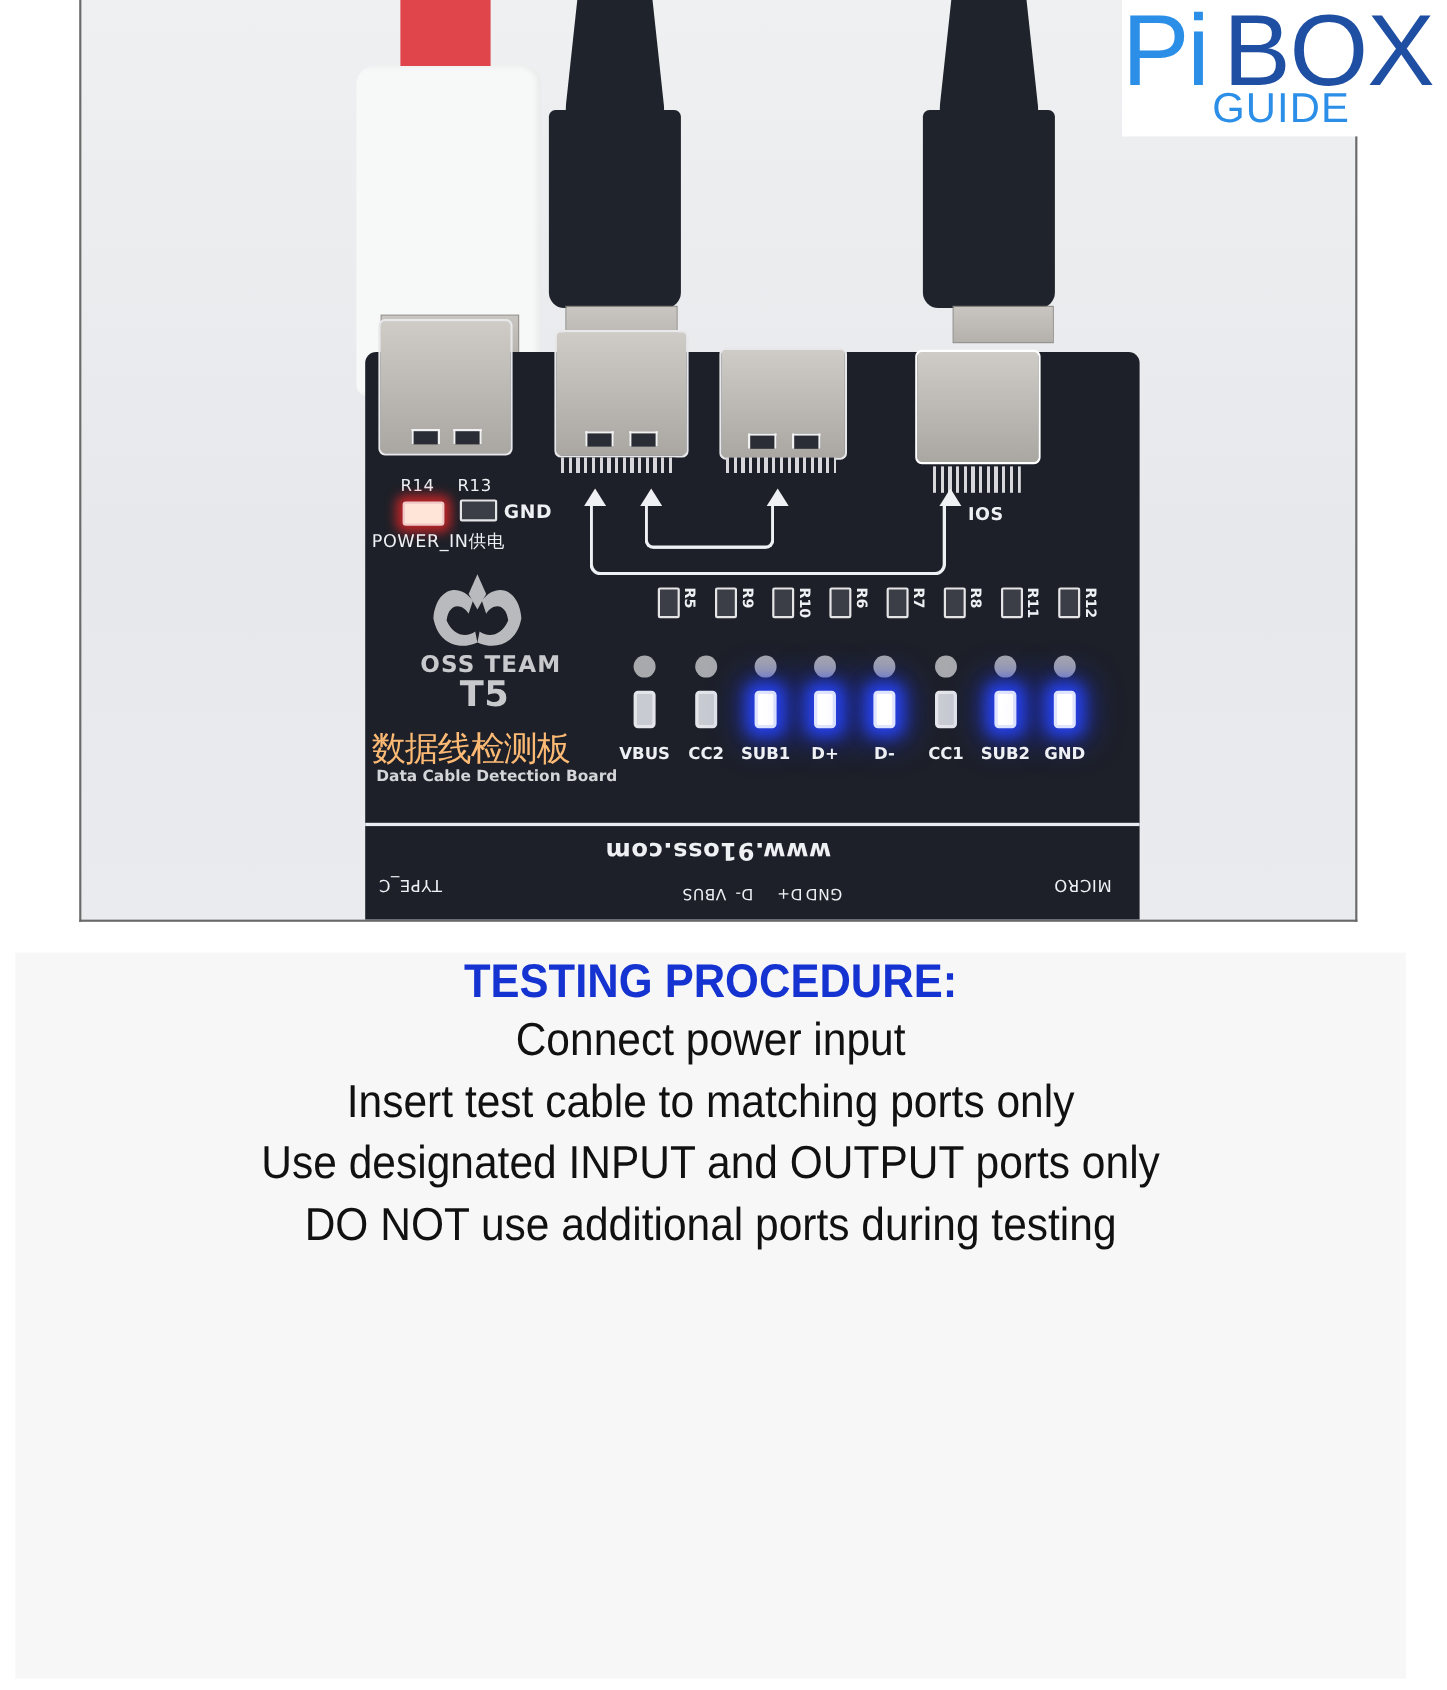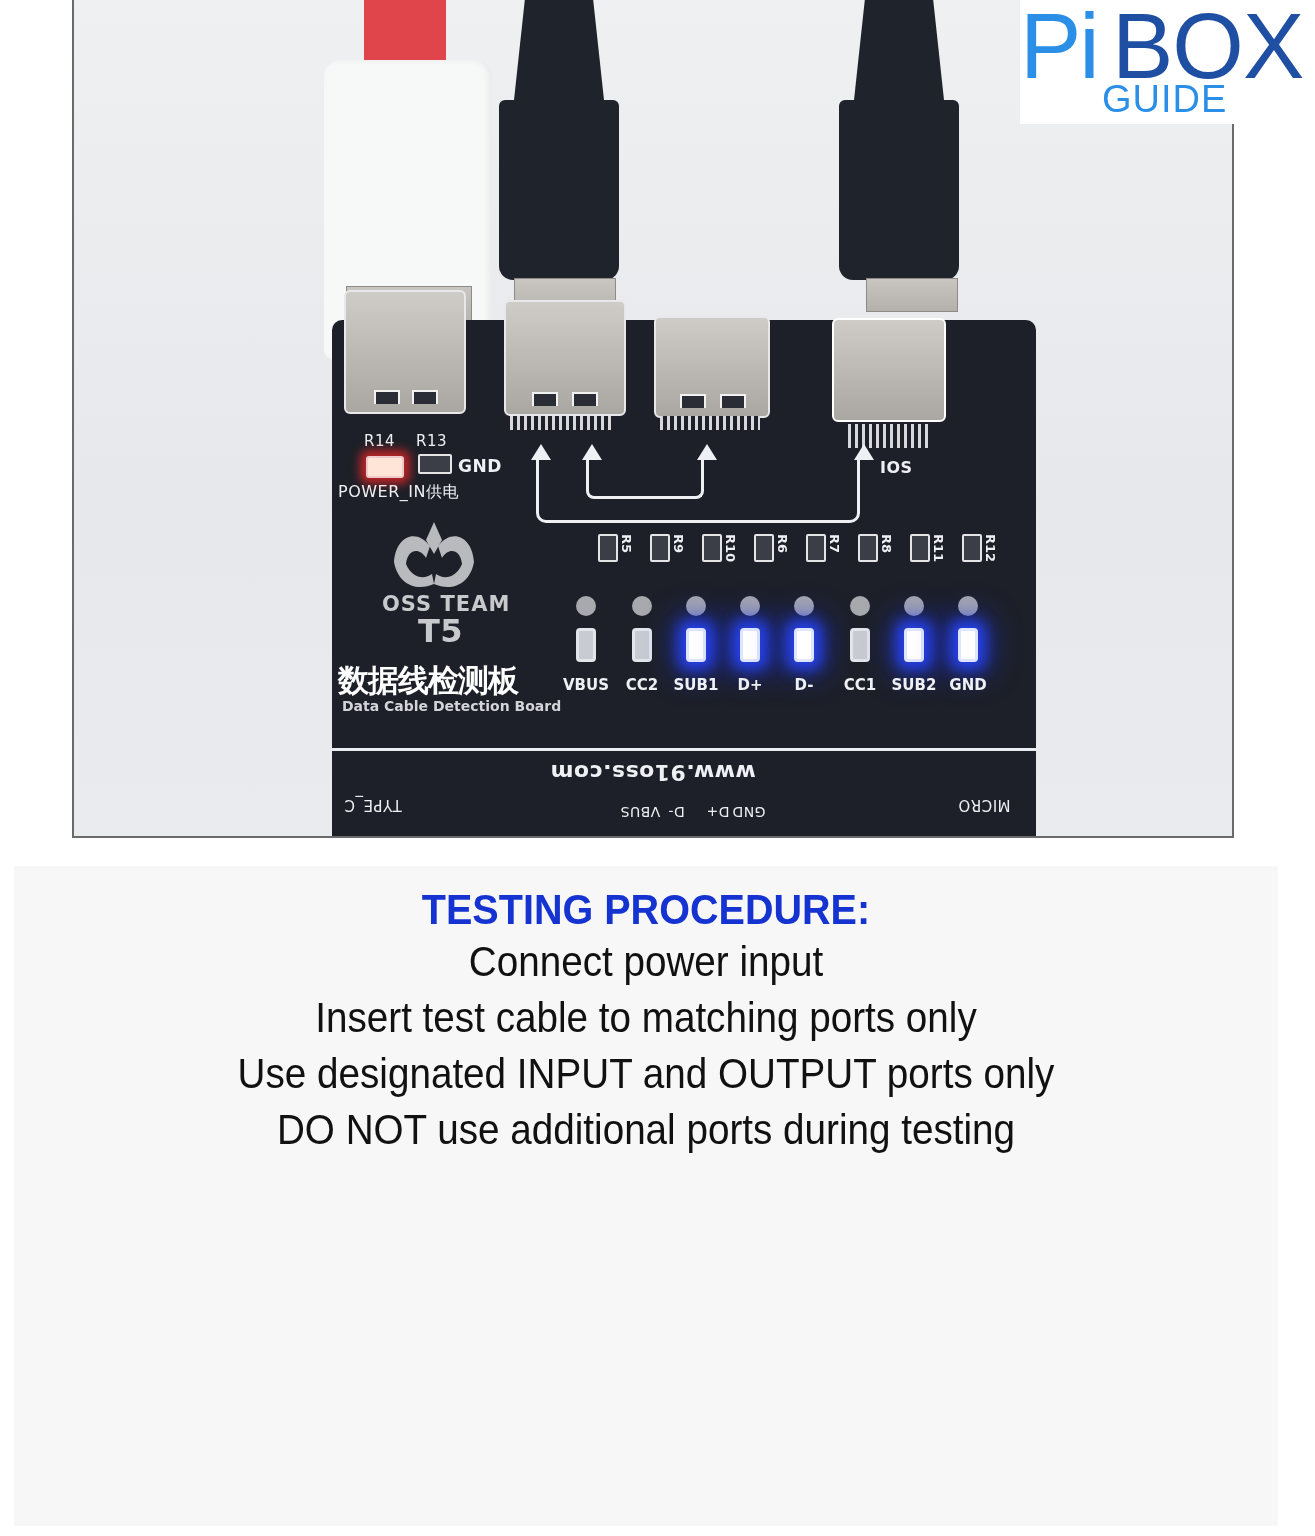--- a/index.html
+++ b/index.html
@@ -117,21 +117,21 @@
     <div class="arrow-line" style="left:204px;top:140px;width:318px;height:60px;border-top:none;border-radius:0 0 10px 10px;"></div>
     <div class="silk" style="left:548px;top:138px;font-size:16px;">IOS</div>
 
     <svg class="logo-mark" style="left:54px;top:198px;" viewBox="0 0 96 76">
       <path d="M48 4 L56 22 L48 36 L40 22 Z" fill="#b9babd"></path>
       <path d="M8 44 C10 18 30 10 44 28 L40 40 C34 30 22 30 20 46 C26 60 38 62 46 56 L48 66 C30 74 12 66 8 44 Z" fill="#b9babd"></path>
       <path d="M88 44 C86 18 66 10 52 28 L56 40 C62 30 74 30 76 46 C70 60 58 62 50 56 L48 66 C66 74 84 66 88 44 Z" fill="#b9babd"></path>
     </svg>
     <div class="silk" style="left:50px;top:272px;font-size:21px;color:#c8c9cc;letter-spacing:1px;">OSS TEAM</div>
     <div class="silk" style="left:86px;top:292px;font-size:32px;color:#c8c9cc;font-family:'DejaVu Sans',sans-serif;">T5</div>
-    <div class="silk" style="left:6px;top:340px;font-size:31px;font-weight:bold;color:#ffffff;letter-spacing:-1px;">数据线检测板</div>
+    <div class="silk" style="left:6px;top:340px;font-size:31px;font-weight:normal;color:#fdba74;letter-spacing:-1px;">数据线检测板</div>
     <div class="silk" style="left:10px;top:378px;font-size:14px;color:#d4d5d8;letter-spacing:0;">Data Cable Detection Board</div>
 
     <div>
       <div class="resistor" style="left:266px;top:214px;"></div>
       <div class="resistor-label" style="left:302px;top:214px;">R5</div>
       <div class="resistor" style="left:318px;top:214px;"></div>
       <div class="resistor-label" style="left:354px;top:214px;">R9</div>
       <div class="resistor" style="left:370px;top:214px;"></div>
       <div class="resistor-label" style="left:406px;top:214px;">R10</div>
       <div class="resistor" style="left:422px;top:214px;"></div>
@@ -185,20 +185,20 @@
 </div>
 
 <div class="brand">
   <span class="brand-pi">Pi</span>
   <span class="brand-box">BOX</span>
   <span class="brand-india">GUIDE</span>
 </div>
 
 <div class="panel">
   <div style="height:-2px;"></div>
-  <section style="margin-top:18px;">
+  <section style="margin-top:1px;">
     <span class="sec-title">TESTING PROCEDURE:</span>
     <span class="sec-line">Connect power input</span>
     <span class="sec-line">Insert test cable to matching ports only</span>
     <span class="sec-line">Use designated INPUT and OUTPUT ports only</span>
     <span class="sec-line">DO NOT use additional ports during testing</span>
   </section>
 </div>
 
 </body></html>

